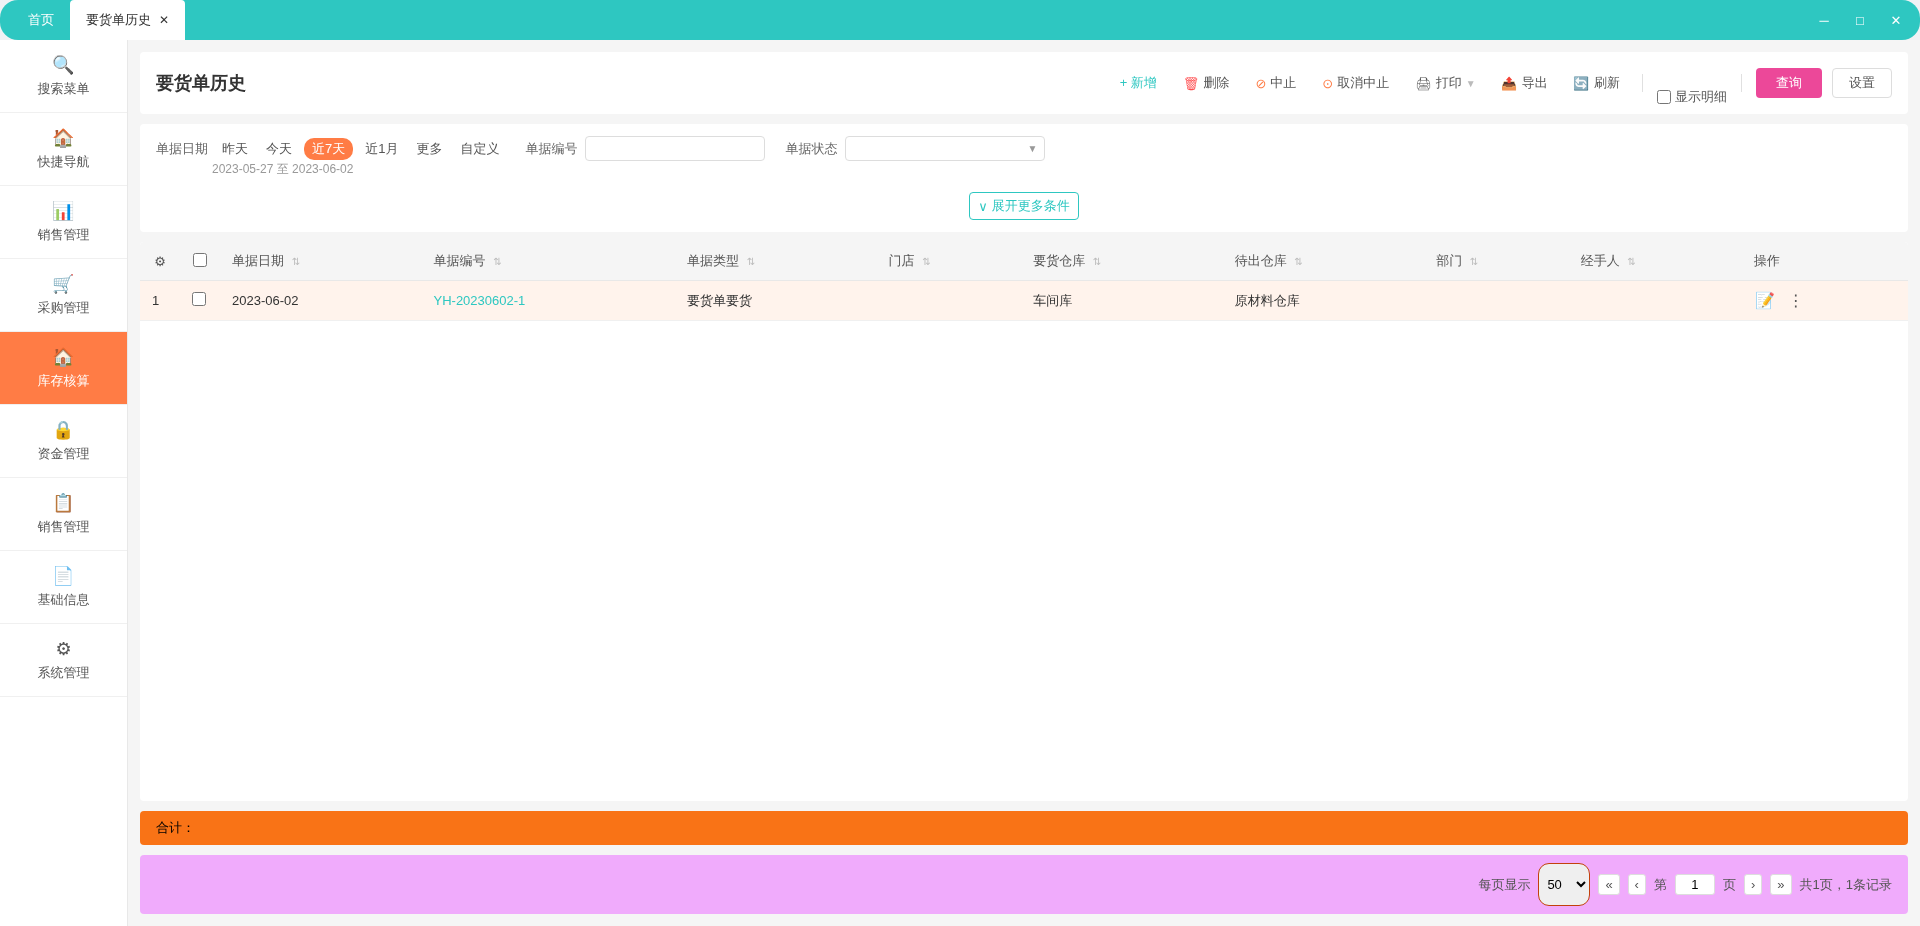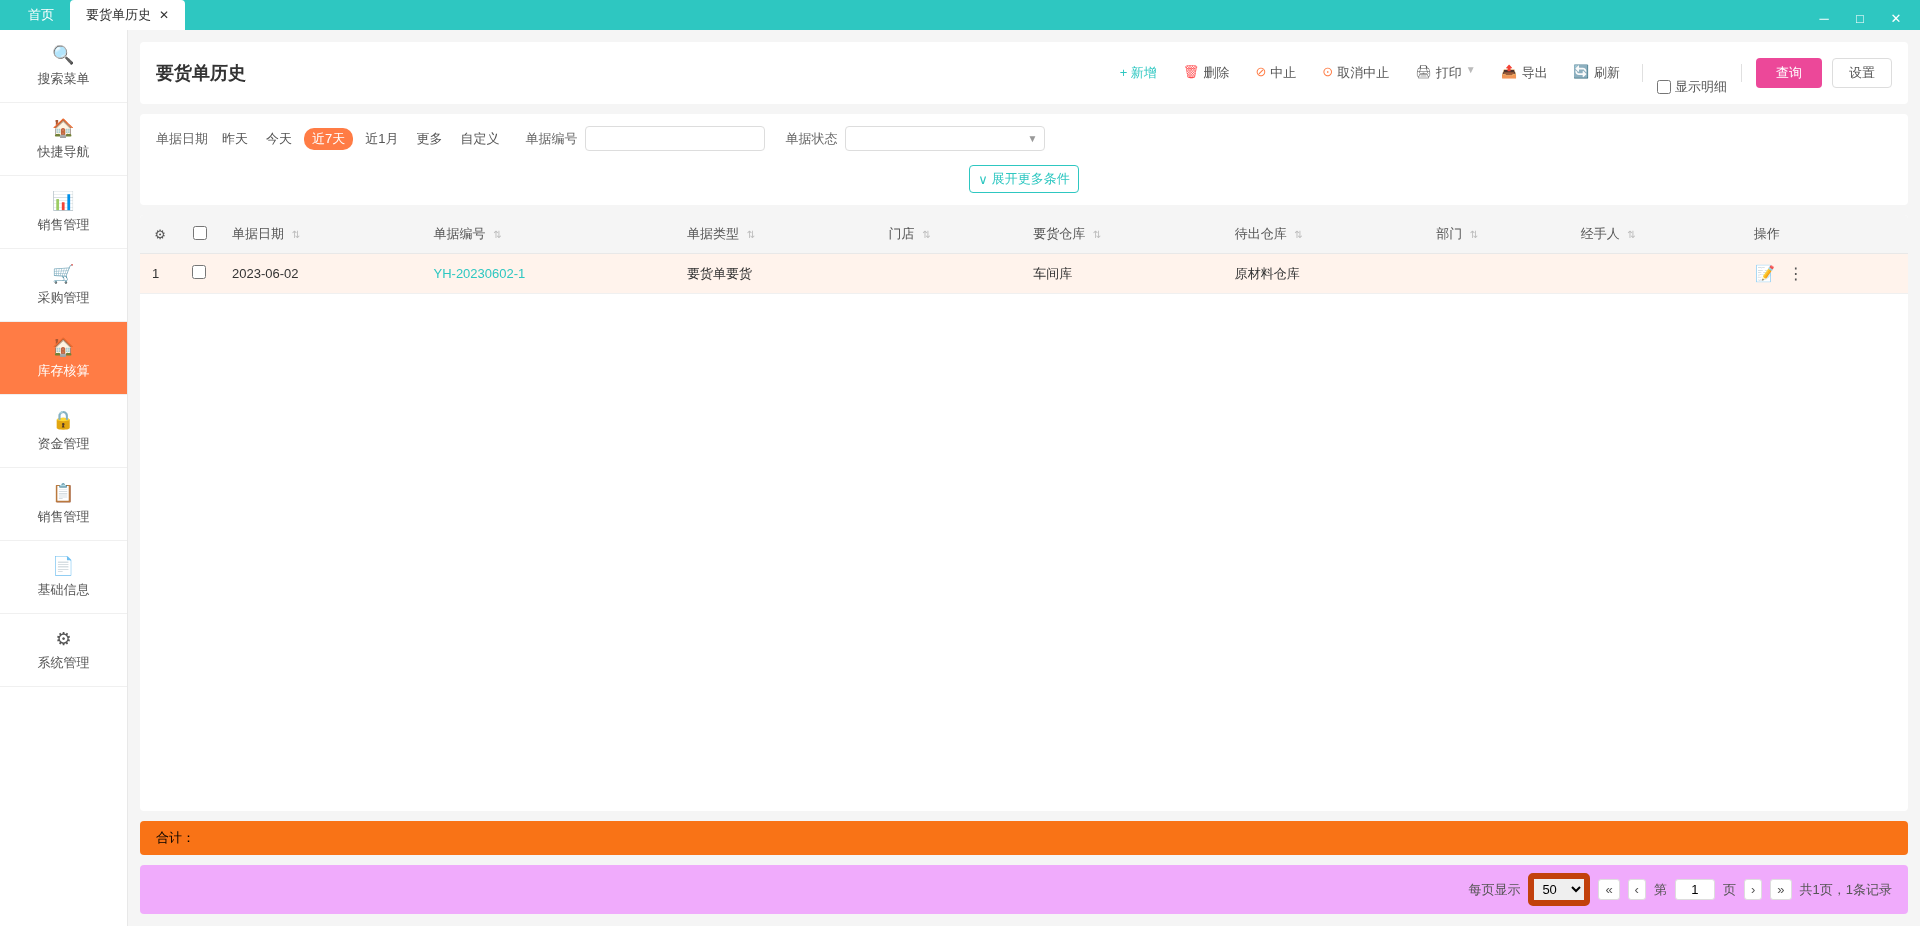--- a/index.html
+++ b/index.html
@@ -1,26 +1,27 @@
 <!DOCTYPE html>
 <html><head>
   <meta charset="utf-8">
   <style>
     * { box-sizing: border-box; margin: 0; padding: 0; font-family: "Microsoft YaHei", "PingFang SC", Arial, sans-serif; font-size: 13px; }
     body { background: #f0f2f5; display: flex; flex-direction: column; height: 926px; overflow: hidden; }
     
     
     .top-bar {
       background: #2ec7c1;
-      height: 30px;
-      display: flex;
-      align-items: flex-end;
+      height: 40px;
+      display: flex;
+      align-items: center;
       padding: 0 12px;
       color: white;
       flex-shrink: 0;
+      border-radius: 18px;
     }
     .top-bar .tabs {
       display: flex;
       align-items: center;
       flex: 1;
       height: 100%;
     }
     .top-bar .tab {
       padding: 0 16px;
       height: 100%;
@@ -111,20 +112,21 @@
       font-weight: bold;
       color: #333;
     }
     .toolbar {
       display: flex;
       align-items: center;
       gap: 10px;
     }
     .toolbar-btn {
       display: flex;
+      align-items: center;
       gap: 4px;
       cursor: pointer;
       color: #555;
       font-size: 13px;
       padding: 4px 8px;
       border-radius: 3px;
     }
     .toolbar-btn.new { color: #2ec7c1; }
     .toolbar-btn.delete { color: #555; }
     .toolbar-btn-primary {
@@ -327,23 +329,23 @@
       border-radius: 4px;
       padding: 8px 16px;
       display: flex;
       align-items: center;
       justify-content: flex-end;
       gap: 8px;
       font-size: 13px;
       color: #555;
     }
     .page-size-select {
-      border: 6px solid #c2410c;
-      padding: 2px 4px;
-      border-radius: 5px;
+      border: 1px solid #c2410c;
+      padding: 12px 4px;
+      border-radius: 11px;
       font-size: 13px;
     }
     .page-nav-btn {
       cursor: pointer;
       color: #555;
       padding: 2px 6px;
       border: 1px solid #ddd;
       border-radius: 3px;
       background: white;
       font-size: 13px;
@@ -518,20 +520,23 @@
         <div class="filter-group">
           <span class="filter-label">单据状态</span>
           <div class="select-wrapper">
             <select class="filter-select">
               <option value=""></option>
             </select>
           </div>
         </div>
       </div>
 
+      <div style="padding-left: 56px;">
+        <span class="date-range-display">2023-05-27 至 2023-06-02</span>
+      </div>
 
       <div class="expand-row">
         <div class="expand-btn">
           <span>∨</span>
           <span>展开更多条件</span>
         </div>
       </div>
     </div>
 
     <div class="table-container">

